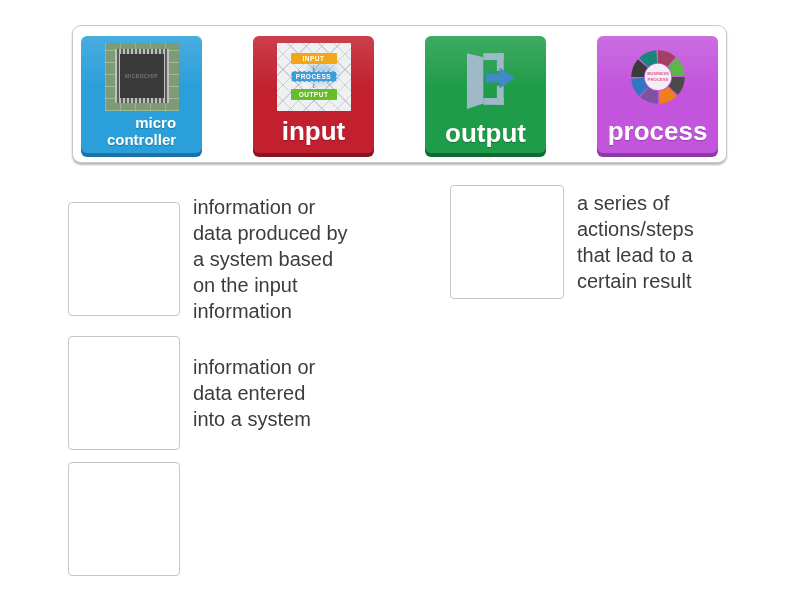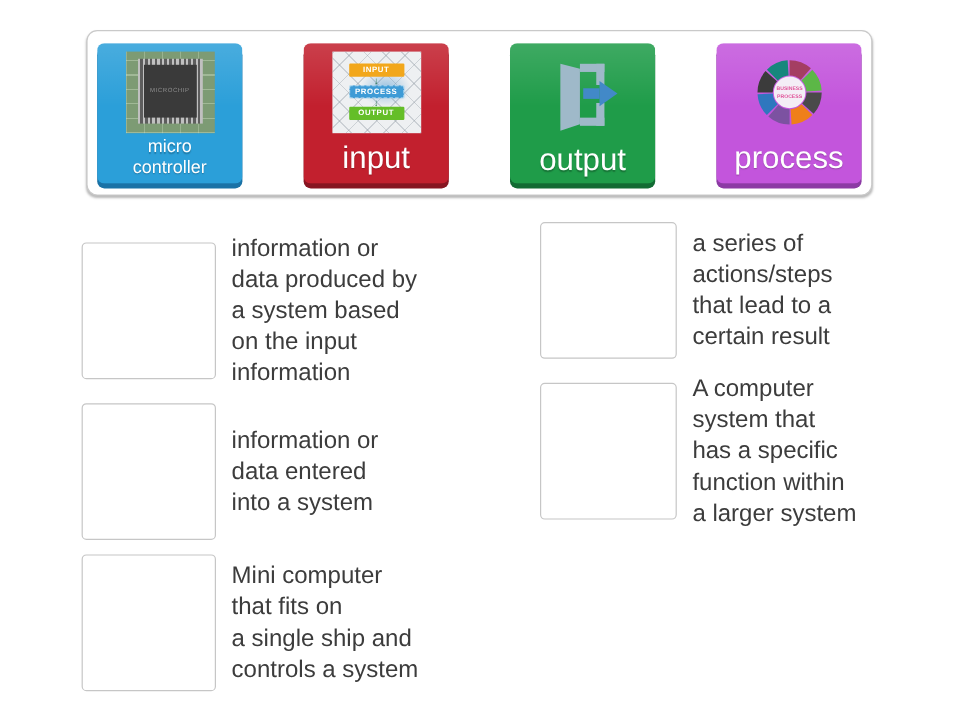--- a/index.html
+++ b/index.html
@@ -16,21 +16,21 @@
   .tile { width:121px; height:117px; border-radius:6px; position:relative;
     display:flex; flex-direction:column; align-items:center; cursor:pointer;
     background-image:linear-gradient(rgba(255,255,255,.14), rgba(255,255,255,0) 45%); }
   .tile-blue   { background-color:#2b9fd9; box-shadow:0 4px 0 #1a72a6; }
   .tile-red    { background-color:#c2202e; box-shadow:0 4px 0 #871521; }
   .tile-orange { background-color:#e97f17; box-shadow:0 4px 0 #a85a0d; }
   .tile-green  { background-color:#1f9c49; box-shadow:0 4px 0 #126b33; }
   .tile-purple { background-color:#c355dc; box-shadow:0 4px 0 #8c3aa4; }
 
   .tile-img { width:74px; height:68px; margin-top:7px; position:relative; flex:0 0 auto; }
-  .tile-label { color:#fff; font-weight:400; text-align:center; white-space:pre-line;
+  .tile-label { color:#fff; font-weight:700; text-align:right; white-space:pre-line;
     text-shadow:0 1px 1px rgba(0,0,0,.25); }
   .lbl-sm { font-size:15px; line-height:17px; margin-top:3px; }
   .lbl-lg { font-size:26px; line-height:28px; margin-top:6px; }
 
   
   .pcb { width:100%; height:100%; background:#7d9b74;
     background-image:
       repeating-linear-gradient(0deg, rgba(225,240,215,.35) 0 1px, transparent 1px 12px),
       repeating-linear-gradient(90deg, rgba(225,240,215,.28) 0 1px, transparent 1px 15px);
     position:relative; }
@@ -170,36 +170,24 @@
 information</div>
   </div>
   <div class="def-row">
     <div class="drop-box"></div>
     <div class="def-text">information or
 data entered
 into a system</div>
   </div>
   <div class="def-row">
     <div class="drop-box"></div>
-    <div class="def-text">Mini computer
-that fits on
-a single ship and
-controls a system</div>
   </div>
 </div>
 
 <div class="defs-col defs-right">
   <div class="def-row">
     <div class="drop-box"></div>
     <div class="def-text">a series of
 actions/steps
 that lead to a
 certain result</div>
   </div>
-  <div class="def-row">
-    <div class="drop-box"></div>
-    <div class="def-text">A computer
-system that
-has a specific
-function within
-a larger system</div>
-  </div>
 </div>
 
 </body></html>

